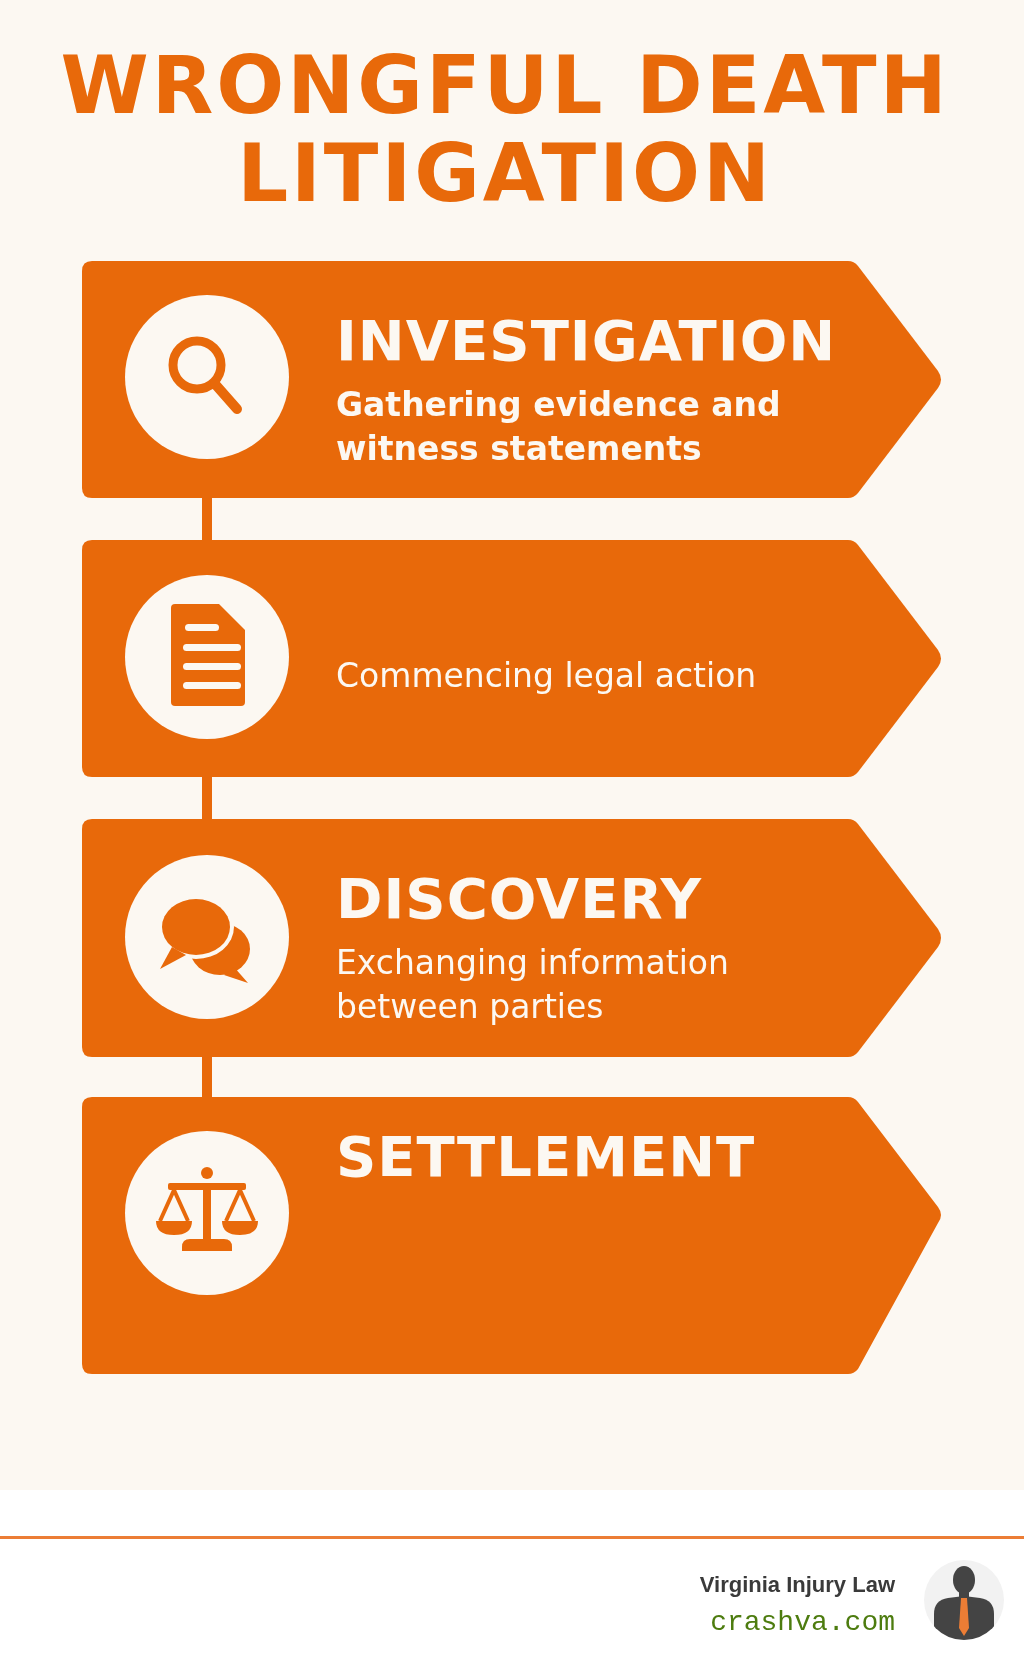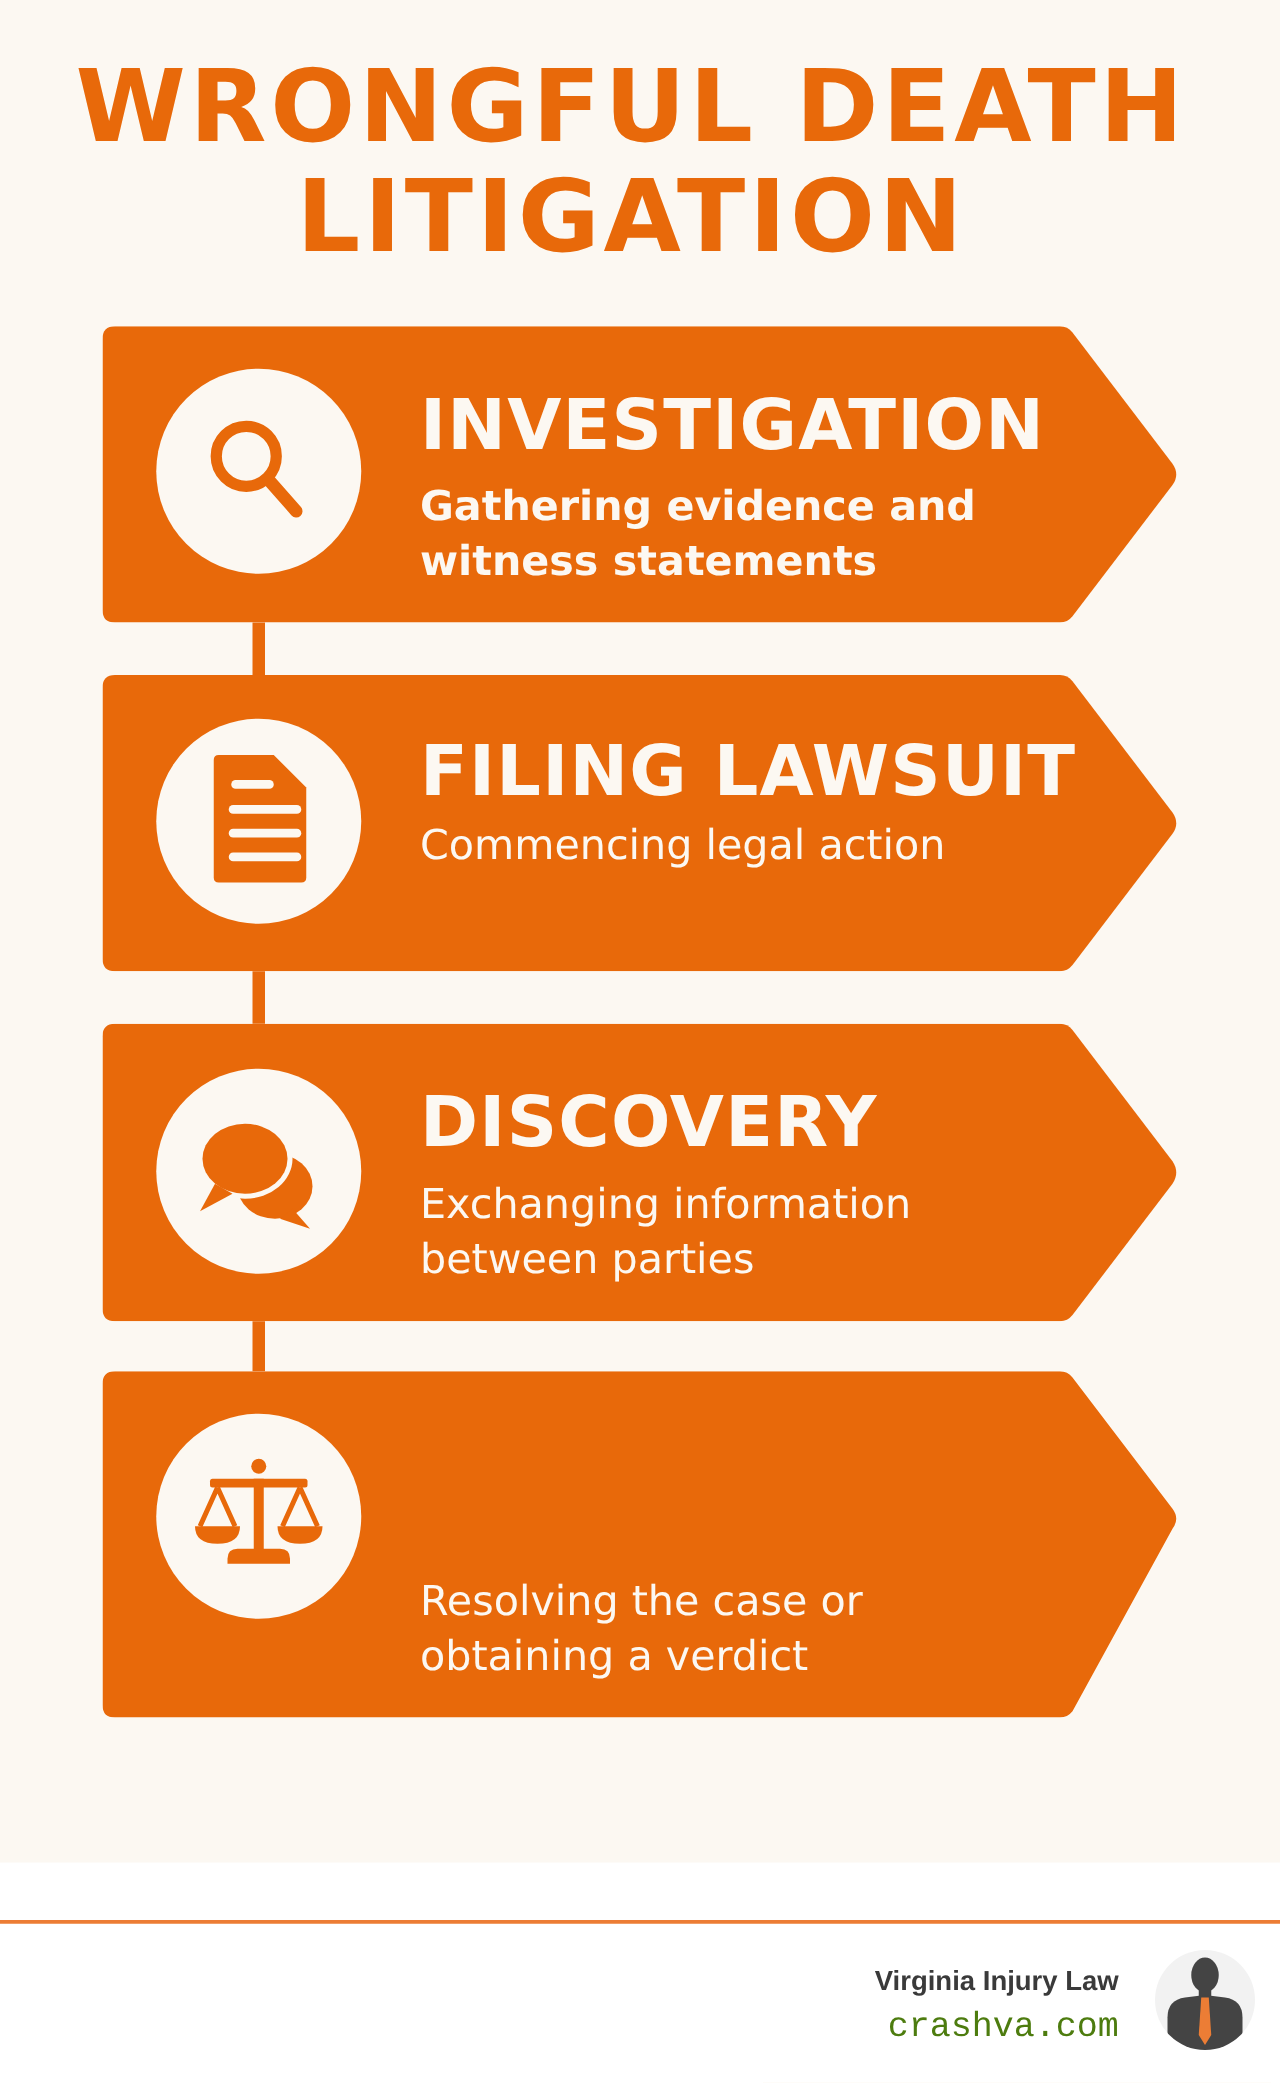--- a/index.html
+++ b/index.html
@@ -91,21 +91,20 @@
     </svg>
     <div class="icon-circle" style="top:35px;">
       <svg width="100" height="110" viewBox="0 0 100 110">
         <path d="M14 6 Q14 2 18 2 H62 L88 28 V100 Q88 104 84 104 H18 Q14 104 14 100 Z" fill="#E8690A"></path>
         <rect x="28" y="22" width="34" height="7" rx="3.5" fill="#FCF8F2"></rect>
         <rect x="28" y="42" width="58" height="7" rx="3.5" fill="#FCF8F2" transform="translate(-2 0)"></rect>
         <rect x="26" y="61" width="58" height="7" rx="3.5" fill="#FCF8F2"></rect>
         <rect x="26" y="80" width="58" height="7" rx="3.5" fill="#FCF8F2"></rect>
       </svg>
     </div>
-    <div class="card-title" style="top:48px;">FILING LAWSUIT</div>
     <div class="card-desc" style="top:114px;">Commencing legal action</div>
   </div>
 
   <div class="card" style="top:819px;height:238px;">
     <svg class="shape" width="862" height="238" viewBox="0 0 862 238">
       <path d="M10 0 H766 Q772 0 776 5 L856 110 Q862 119 856 128 L776 233 Q772 238 766 238 H10 Q0 238 0 228 V10 Q0 0 10 0 Z" fill="#E8690A"></path>
     </svg>
     <div class="icon-circle" style="top:36px;">
       <svg width="110" height="100" viewBox="0 0 110 100">
         <ellipse cx="68" cy="62" rx="30" ry="26" fill="#E8690A"></ellipse>
@@ -128,21 +127,21 @@
         <circle cx="55" cy="10" r="6" fill="#E8690A"></circle>
         <rect x="16" y="20" width="78" height="7" rx="2" fill="#E8690A"></rect>
         <rect x="51" y="20" width="8" height="64" fill="#E8690A"></rect>
         <path d="M30 84 Q30 76 38 76 H72 Q80 76 80 84 V88 H30 Z" fill="#E8690A"></path>
         <path d="M22 27 L8 58 M22 27 L36 58" stroke="#E8690A" stroke-width="4" fill="none"></path>
         <path d="M4 58 H40 Q40 72 22 72 Q4 72 4 58 Z" fill="#E8690A"></path>
         <path d="M88 27 L74 58 M88 27 L102 58" stroke="#E8690A" stroke-width="4" fill="none"></path>
         <path d="M70 58 H106 Q106 72 88 72 Q70 72 70 58 Z" fill="#E8690A"></path>
       </svg>
     </div>
-    <div class="card-desc" style="top:162px;">Resolving the case or obtaining a verdict</div>
+    <div class="card-title" style="top:-32px;top:30px;">SETTLEMENT</div>
   </div>
 
 </div>
 
 <div class="footer-line"></div>
 
 <div class="footer-name">Virginia Injury Law</div>
 <div class="footer-url">crashva.com</div>
 <div class="avatar">
   <svg width="80" height="80" viewBox="0 0 80 80">

